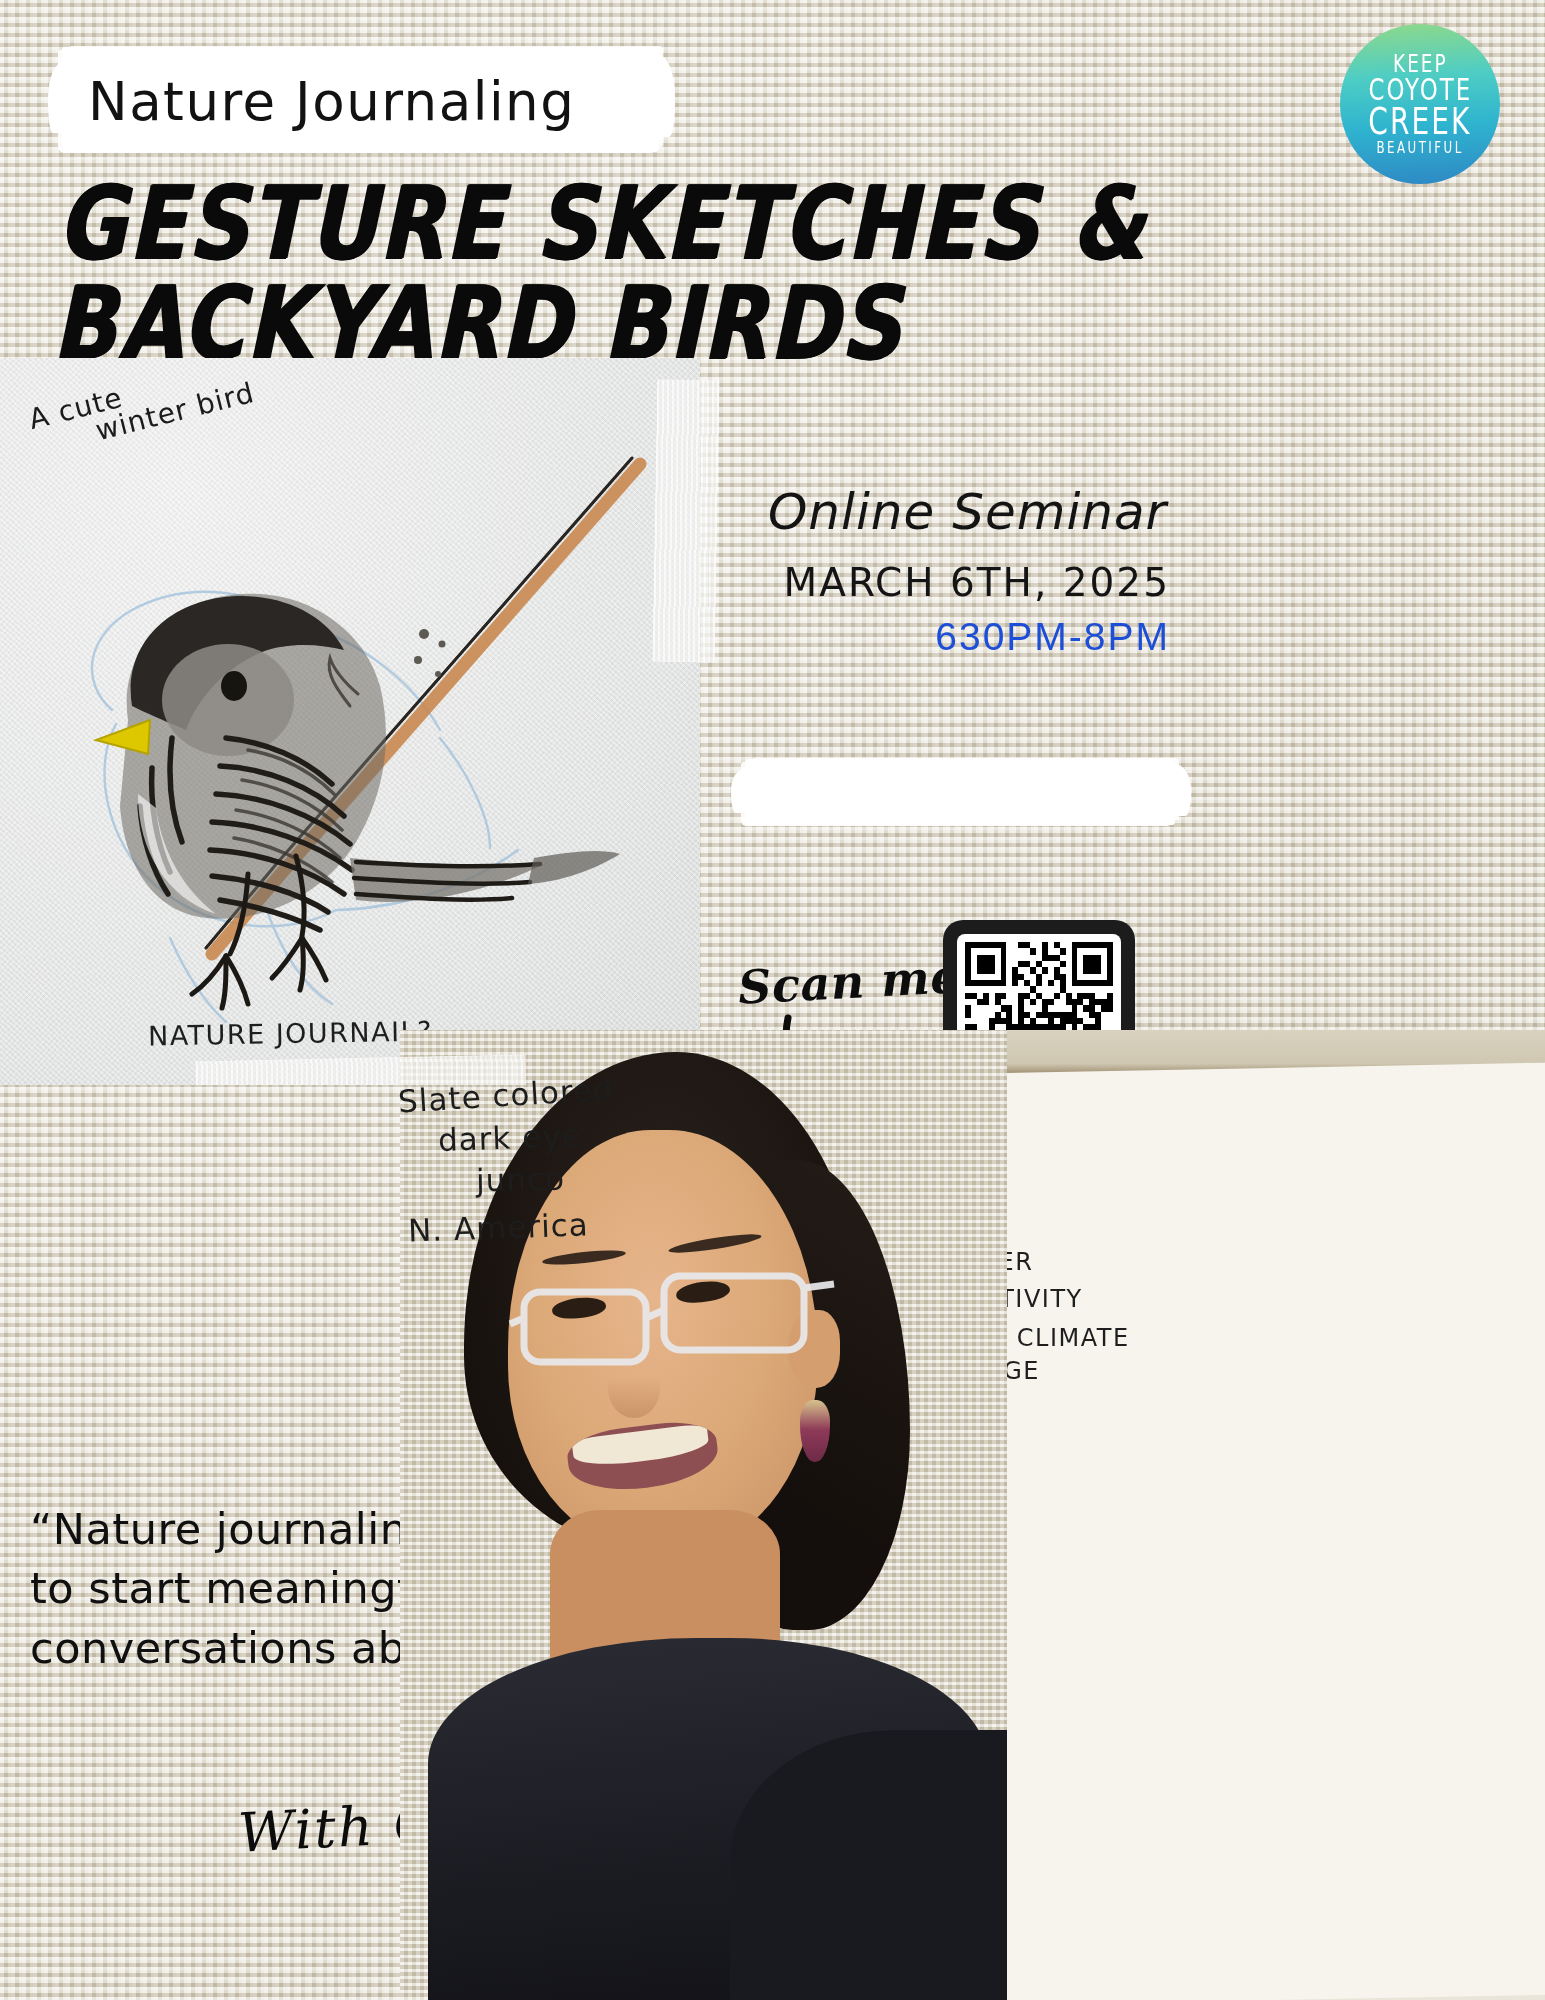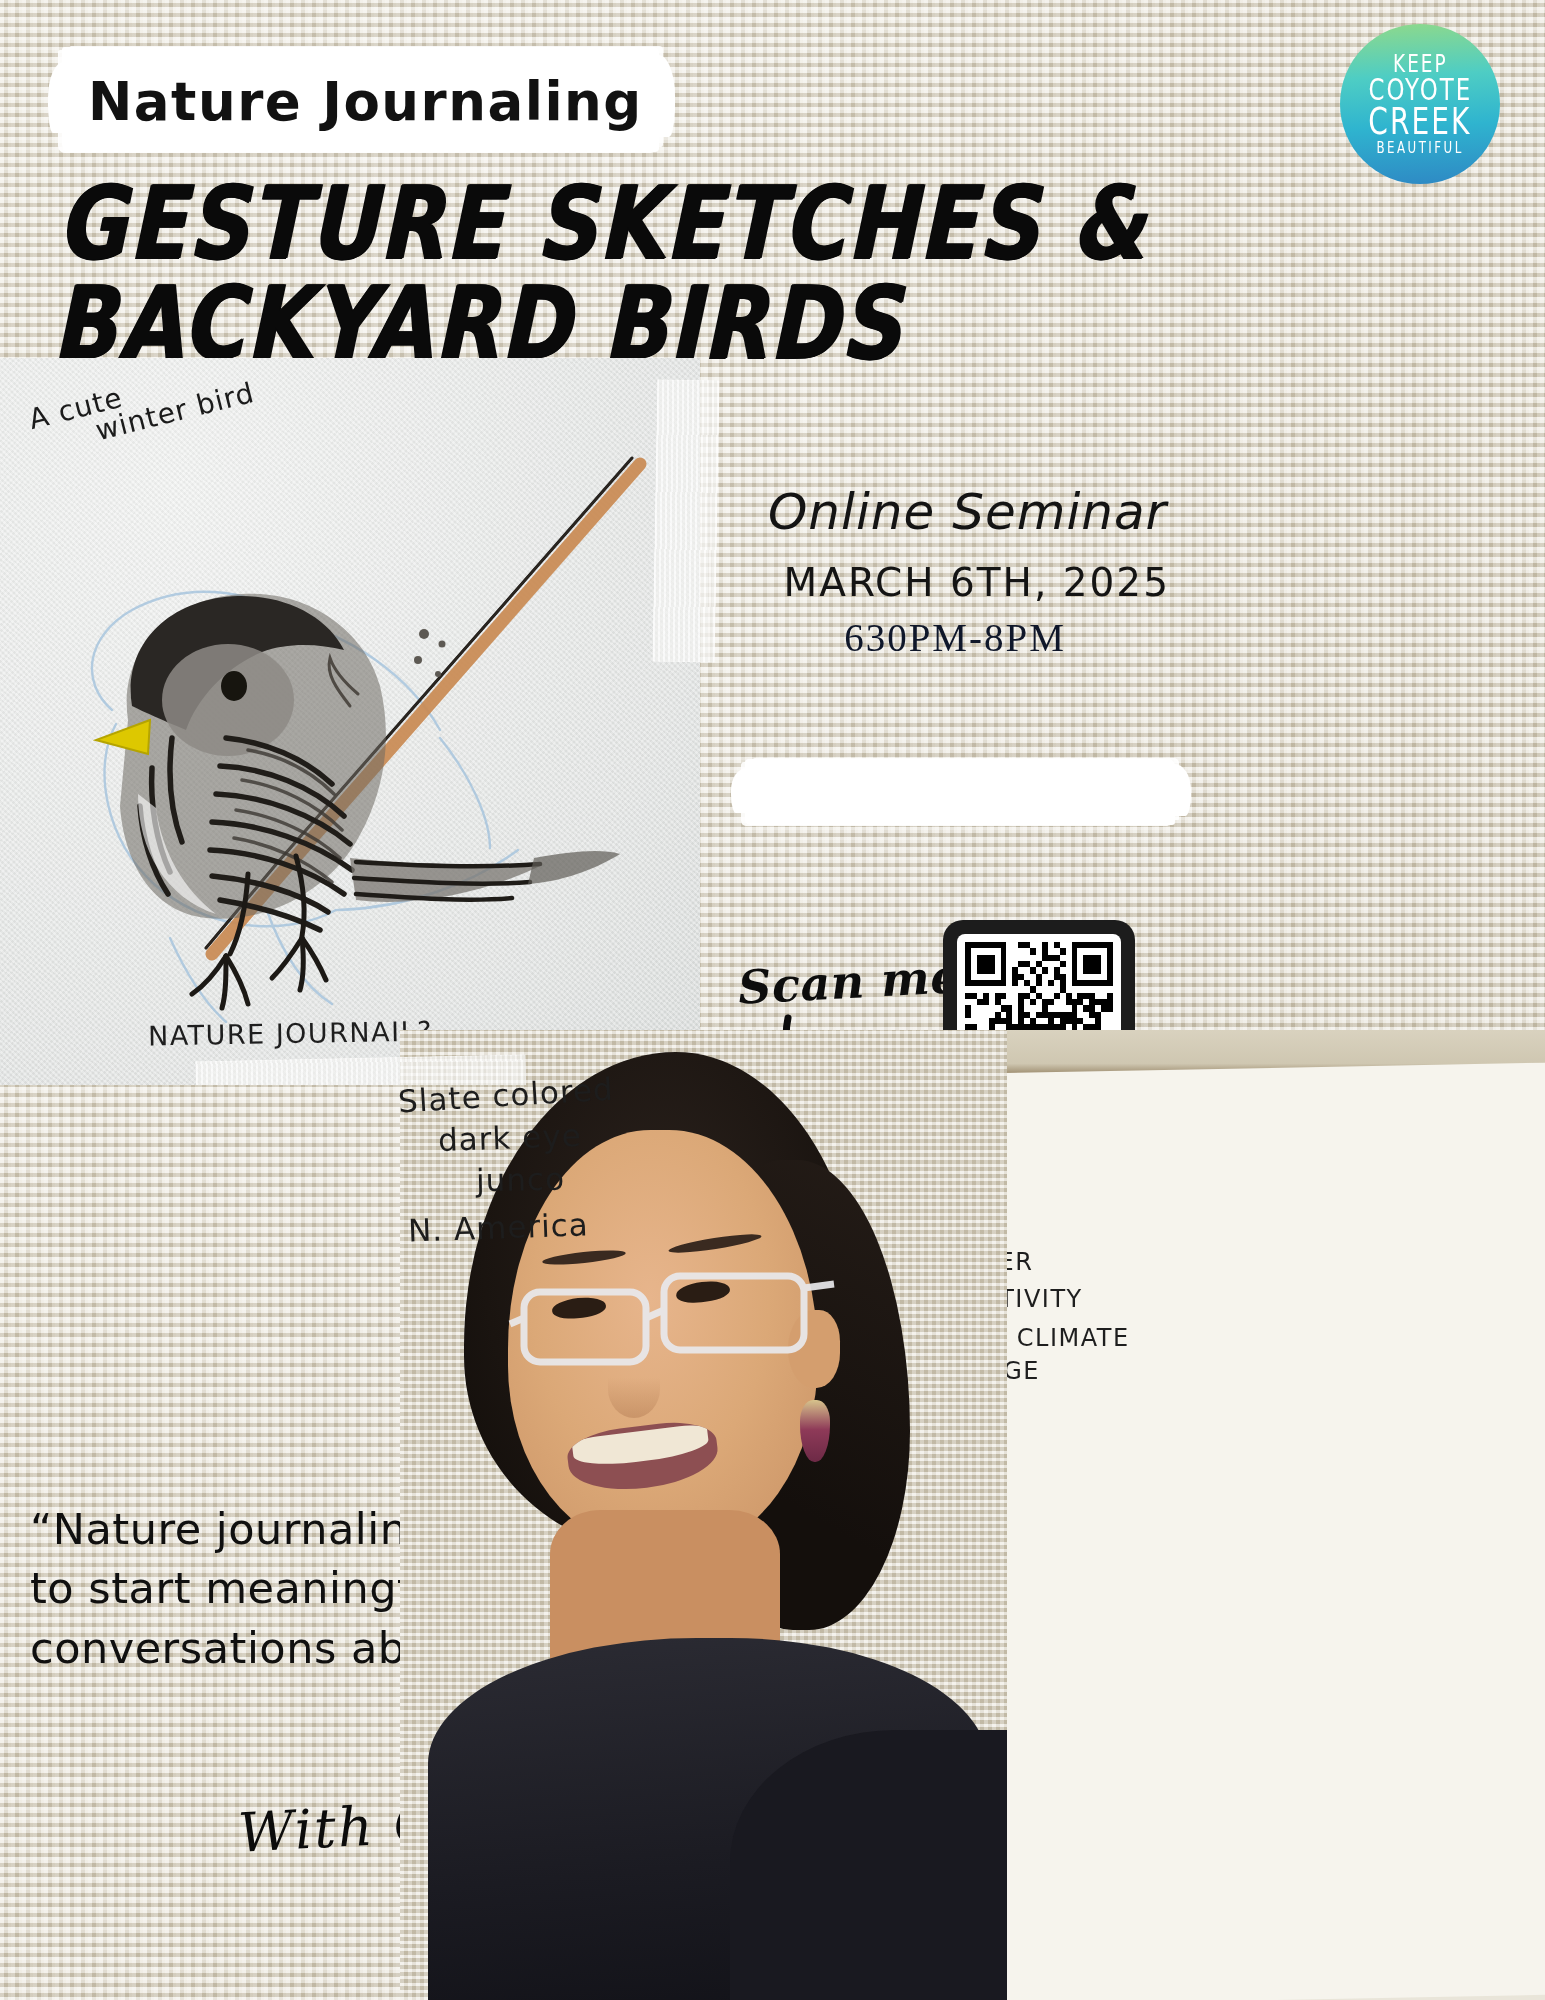--- a/index.html
+++ b/index.html
@@ -69,21 +69,21 @@
     width: 597px; height: 105px;
     border-radius: 3px 6px 4px 8px;
   }
   #title-sub {
     position: absolute;
     left: 88px; top: 62px;
     width: 560px; height: 78px;
     display: flex; align-items: center;
     font-family: "DejaVu Sans", sans-serif;
     font-size: 53px;
-    font-weight: 700;
+    font-weight: 400;
     color: #121212;
     letter-spacing: 1.5px;
     white-space: nowrap;
   }
 
   #banner-donation {
     left: 745px; top: 759px;
     width: 430px; height: 66px;
     border-radius: 4px 7px 3px 6px;
   }
@@ -231,25 +231,25 @@
     font-size: 39px;
     color: #141414;
     letter-spacing: 2px;
     text-align: right;
     white-space: nowrap;
   }
   #seminar-time {
     position: absolute;
     left: 740px; top: 615px;
     width: 430px;
-    font-family: Liberation Serif, serif;
+    font-family: Liberation Sans, sans-serif;
     font-size: 39px;
-    color: #0f172a;
+    color: #1d4ed8;
     letter-spacing: 2px;
-    text-align: center;
+    text-align: right;
     white-space: nowrap;
   }
 
   
   #scan-me {
     position: absolute;
     left: 738px; top: 955px;
     font-family: "DejaVu Serif", serif;
     font-style: italic;
     font-weight: 700;

